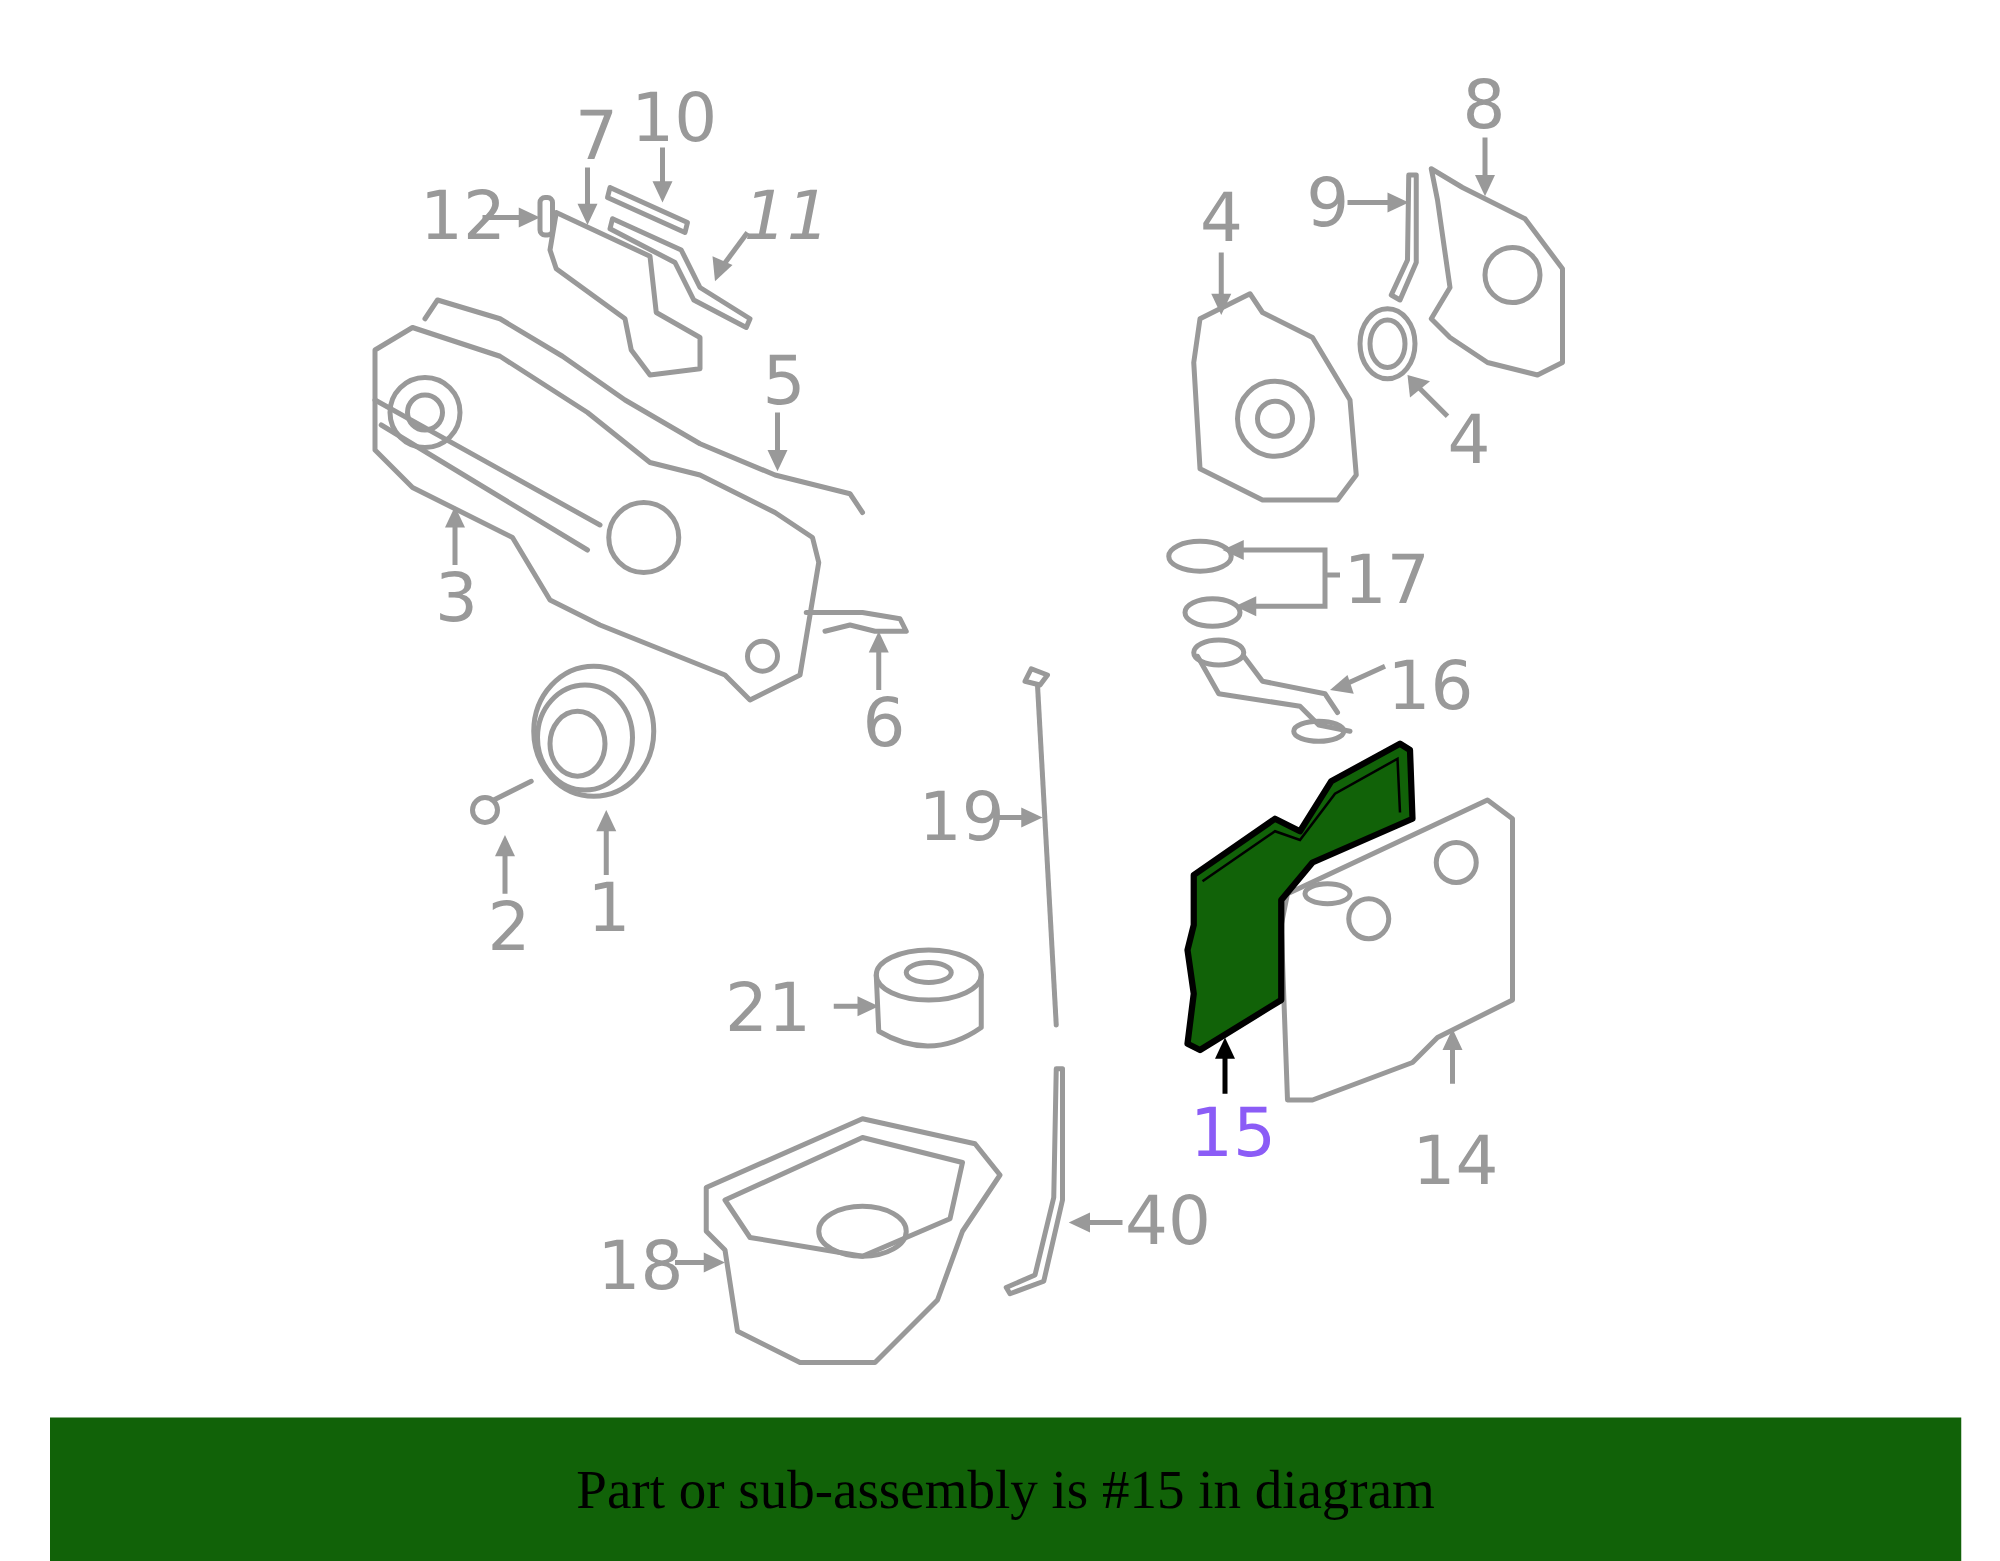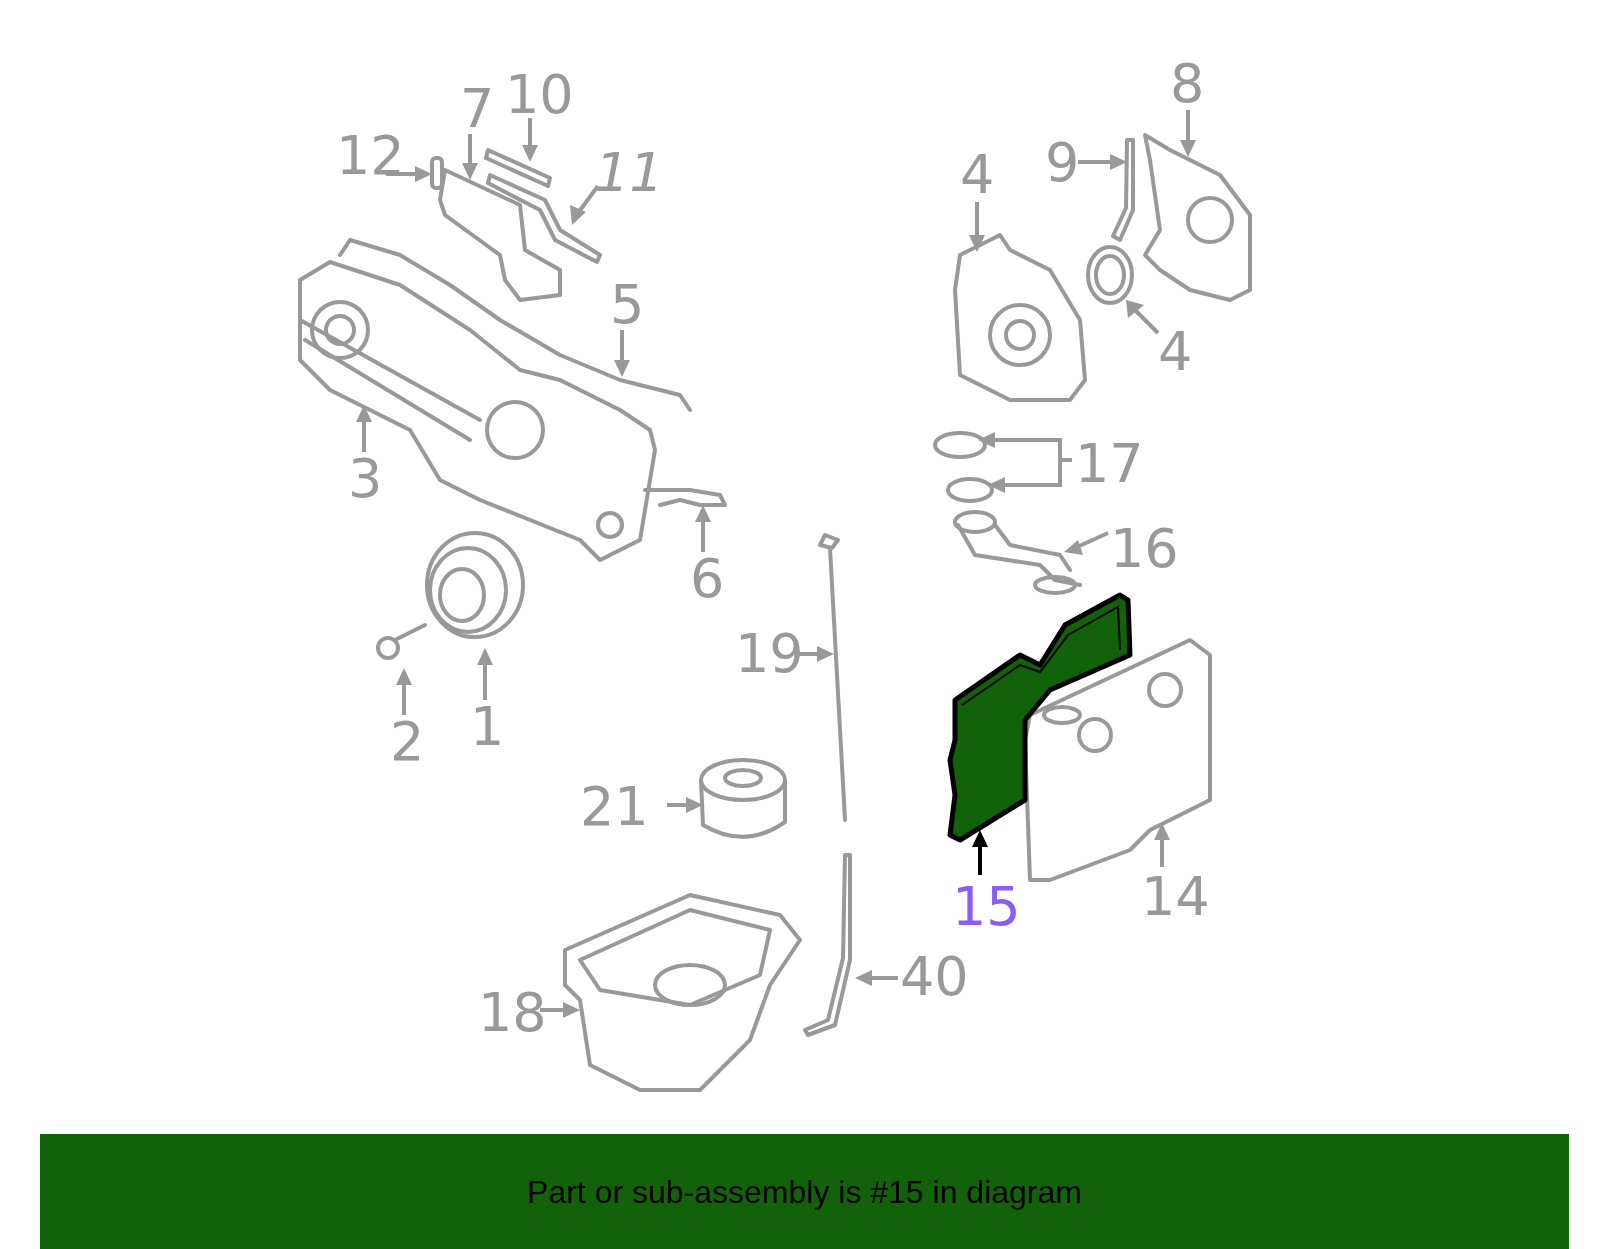--- a/index.html
+++ b/index.html
@@ -7,21 +7,21 @@
   #diagram{position:absolute;left:0;top:0;width:1600px;height:1249px;}
   .lbl{position:absolute;font-family:"DejaVu Sans",sans-serif;font-size:54px;line-height:1;color:#999999;}
   .lbl.hi{color:#8b5cf6;}
   .part{fill:none;stroke:#999999;stroke-width:4;stroke-linejoin:round;stroke-linecap:round;}
   .arrow{stroke:#999999;stroke-width:4;fill:none;}
   .ahead{fill:#999999;}
   .arrow.hi{stroke:#000;}
   .ahead.hi{fill:#000;}
   #banner{position:absolute;left:40px;top:1134px;width:1529px;height:115px;background:#116208;
     display:flex;flex-direction:column;align-items:center;justify-content:center;}
-  #banner span{font-family:Liberation Sans, sans-serif;font-size:32px;line-height:50px;color:#000;}
+  #banner span{font-family:Liberation Serif, serif;font-size:44px;line-height:50px;color:#000;}
 </style>
 </head>
 <body>
 
 <div id="diagram">
   <svg width="1600" height="1249" viewBox="0 0 1600 1249">
 
     <g>
       <path class="part" d="M300 280 L330 262 L400 285 L470 330 L520 370 L560 380 L620 410 L650 430 L655 450 L640 540 L600 560 L580 540 L480 500 L440 480 L410 430 L330 390 L300 360 Z"></path>
       <path class="part" d="M340 255 L350 240 L400 255 L450 285 L500 320 L560 355 L620 380 L680 395 L690 410"></path>
@@ -164,23 +164,23 @@
   <div class="lbl" style="left:390px;top:715px;">2</div>
   <div class="lbl" style="left:348px;top:452px;">3</div>
   <div class="lbl" style="left:960px;top:148px;">4</div>
   <div class="lbl" style="left:610px;top:278px;">5</div>
   <div class="lbl" style="left:690px;top:552px;">6</div>
   <div class="lbl" style="left:460px;top:82px;">7</div>
   <div class="lbl" style="left:1170px;top:57px;">8</div>
   <div class="lbl" style="left:1045px;top:136px;">9</div>
   <div class="lbl" style="left:505px;top:68px;">10</div>
   <div class="lbl" style="left:595px;top:146px;font-style:italic;">11</div>
-  <div class="lbl" style="left:336px;top:129px;">12</div>
+  <div class="lbl" style="left:336px;top:146px;">12</div>
   <div class="lbl" style="left:1158px;top:325px;">4</div>
-  <div class="lbl" style="left:1130px;top:870px;margin-left:11px;">14</div>
+  <div class="lbl" style="left:1130px;top:902px;">14</div>
   <div class="lbl hi" style="left:952px;top:880px;">15</div>
   <div class="lbl" style="left:1110px;top:522px;">16</div>
   <div class="lbl" style="left:1075px;top:437px;">17</div>
   <div class="lbl" style="left:478px;top:986px;">18</div>
   <div class="lbl" style="left:735px;top:627px;">19</div>
   <div class="lbl" style="left:900px;top:950px;">40</div>
   <div class="lbl" style="left:580px;top:780px;">21</div>
 </div>
 
 <div id="banner">

